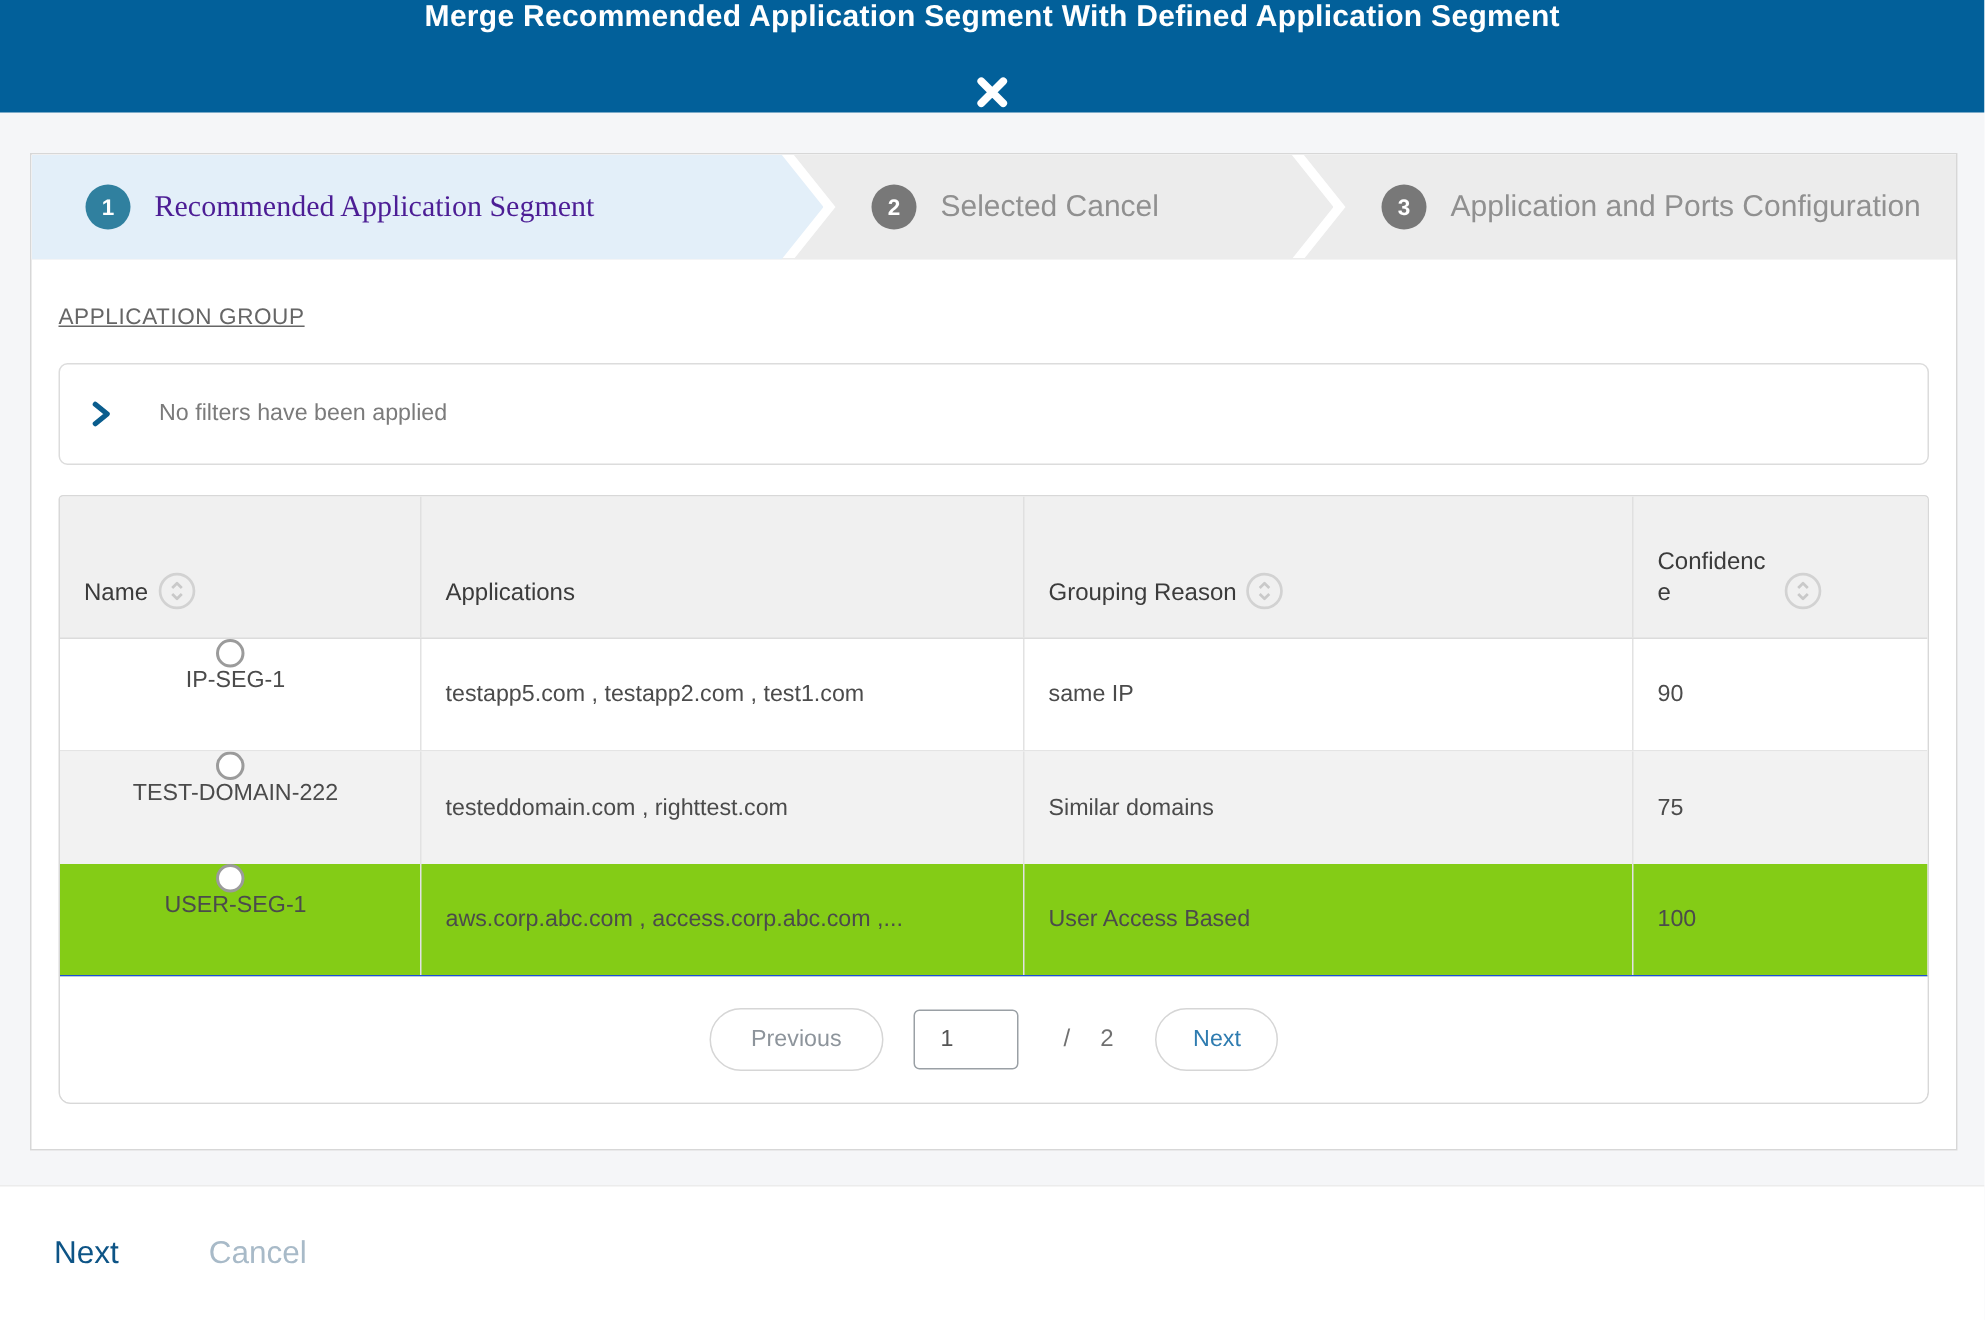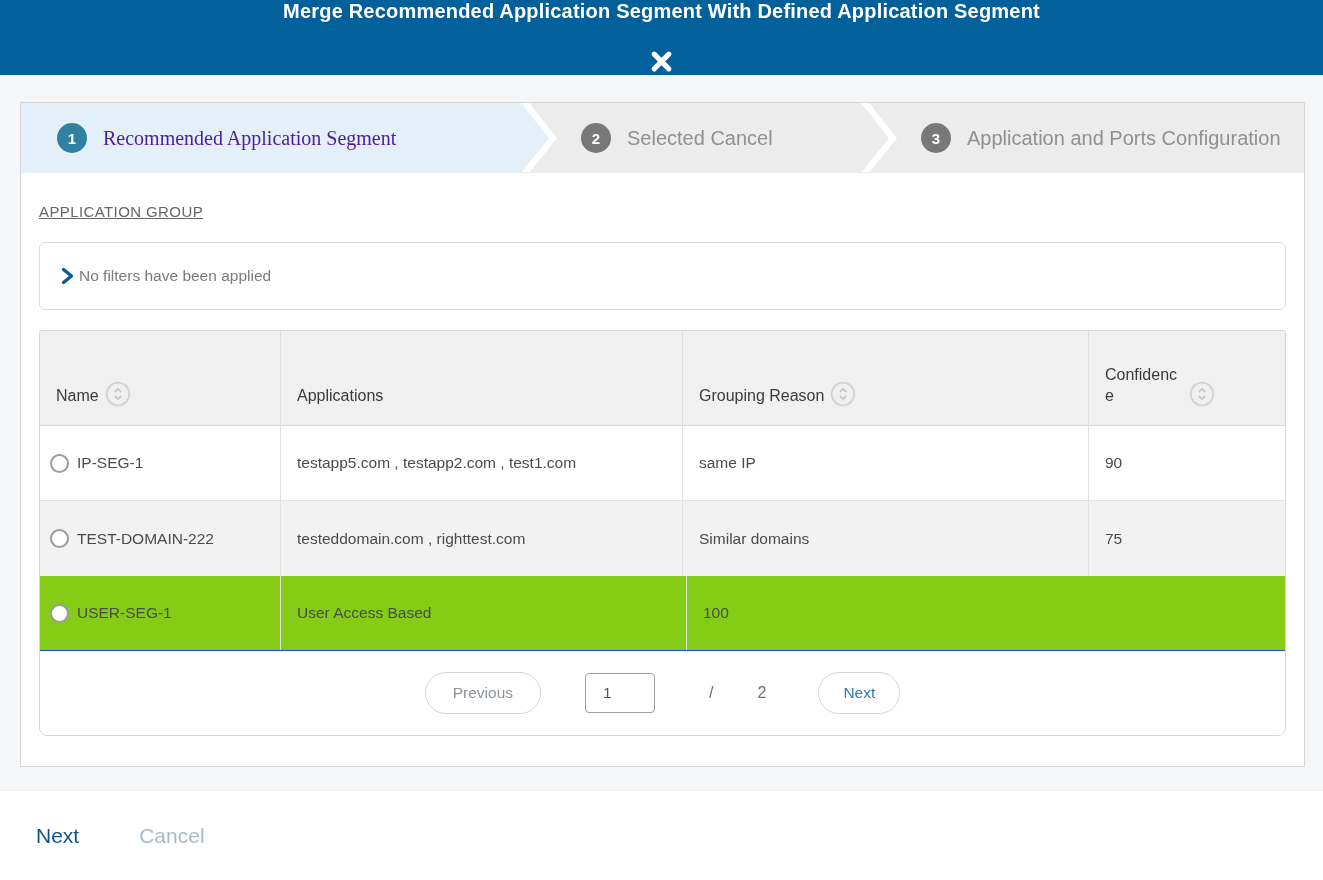--- a/index.html
+++ b/index.html
@@ -55,21 +55,21 @@
   .step2 .stepnum, .step3 .stepnum { background:#787878; }
   .step2 .steplabel, .step3 .steplabel { color:#909090; }
 
   
   .content { padding:0 18px; }
   .section-title {
     margin-top:30px; font-size:15px; color:#666; letter-spacing:.4px;text-decoration:underline;
   }
   .filter-bar {
     margin-top:22px; height:68px; border:1px solid #dcdcdc; border-radius:6px;
-    display:flex; align-items:center; gap:4px; padding:0 20px;
+    display:flex; align-items:center; gap:31px; padding:0 20px;
     color:#7b7b7b; font-size:15.5px; background:#fff; cursor:pointer;
   }
 
   
   .tablebox {
     margin-top:20px; border:1px solid #d8d8d8; border-radius:3px 3px 8px 8px;
     overflow:hidden; background:#fff;
   }
   .thead { display:flex; height:95px; background:#f0f0f0; border-bottom:1px solid #dcdcdc; }
   .th {
@@ -85,31 +85,31 @@
   .th .label { line-height:1.35; }
   .th-conf-label { display:inline-block; width:78px; word-break:break-all; line-height:1.55; }
   .sorticon { flex:none; margin-left:6px; cursor:pointer; }
 
   .trow { display:flex; height:75px; font-size:15.5px; color:#4b4b4b; cursor:pointer; }
   .cell {
     display:flex; align-items:center; padding:0 16px;
     border-right:1px solid #e2e2e2; overflow:hidden; white-space:nowrap;
   }
   .cell:last-child { border-right:none; }
-  .cell.name-cell { padding-left:10px; }
+  .cell.name-cell { padding-left:10px;flex-direction:column; }
   .r1 { background:#fff; border-bottom:1px solid #e4e4e4; }
   .r2 { background:#f2f2f2; }
   .r3 { background:#84cc16; border-bottom:1px solid #1d4ed8;justify-content:flex-end; }
   .radio {
     width:19px; height:19px; border:2px solid #9b9b9b; border-radius:50%;
     background:#fff; margin-right:8px; flex:none; cursor:pointer;
   }
 
   
-  .pagebar { height:84px; background:#fff; display:flex; align-items:center; justify-content:center;gap:24px; }
+  .pagebar { height:84px; background:#fff; display:flex; align-items:center; justify-content:center; }
   .pill {
     height:42px; border:1px solid #d6d6d6; border-radius:22px; background:#fff;
     font-family:"Liberation Sans", sans-serif; font-size:15.5px; color:#8d949b;
     padding:0 27px; cursor:pointer;
   }
   .pill.next { color:#2f7cb0; padding:0 24px; margin-left:28px; }
   .pageinput {
     width:70px; height:40px; border:1px solid #9aa0a5; border-radius:4px;
     padding-left:17px; font-family:"Liberation Sans", sans-serif;
     font-size:15.5px; color:#555; margin-left:20px; background:#fff;
@@ -224,20 +224,23 @@
         <div class="cell col-conf">
             <span>75</span>
           </div>
       </div>
 
       <div class="trow r3">
         <div class="cell col-name name-cell">
           <span class="radio"></span>
           <span>USER-SEG-1</span>
         </div>
+        <div class="cell col-apps">
+            <span>aws.corp.abc.com , access.corp.abc.com ,...</span>
+          </div>
         <div class="cell col-reason">
             <span>User Access Based</span>
           </div>
         <div class="cell col-conf">
             <span>100</span>
           </div>
       </div>
 
       <div class="pagebar">
         <button class="pill">Previous</button>

